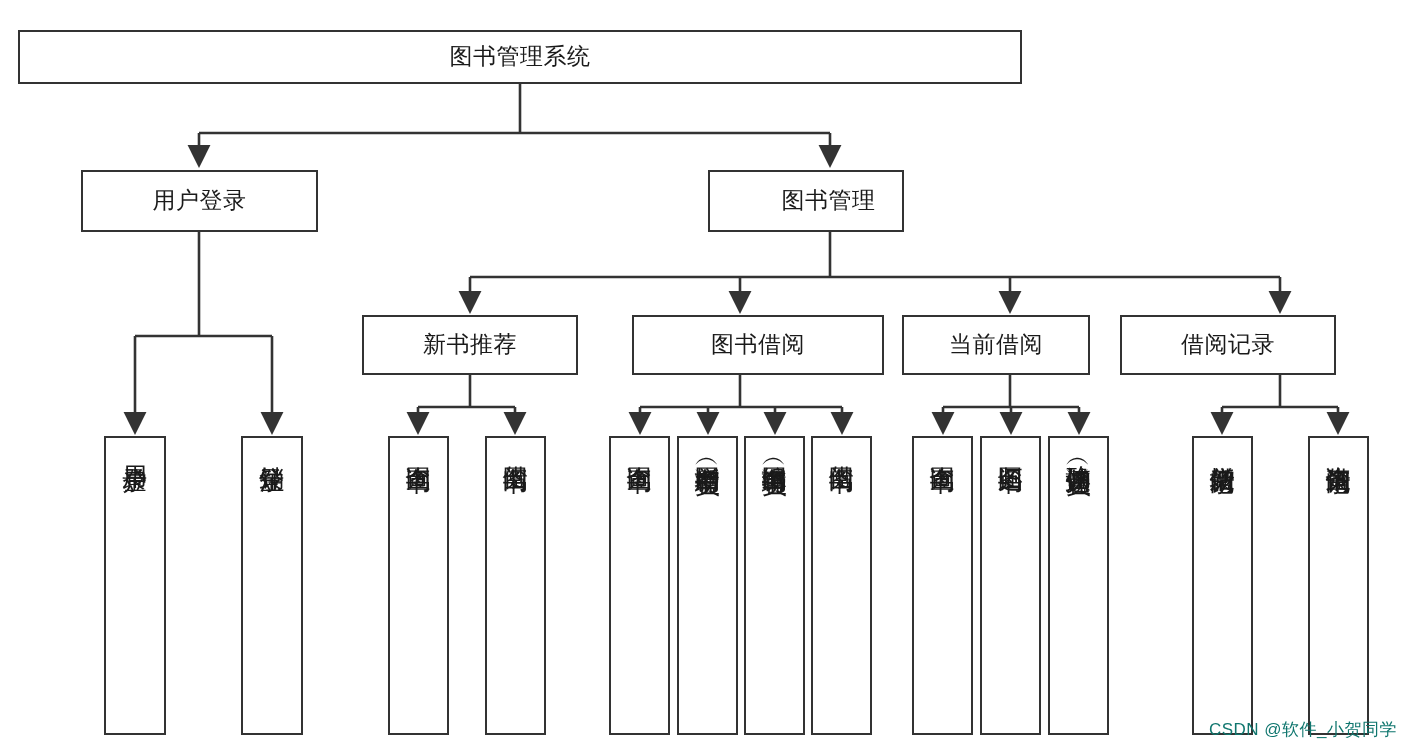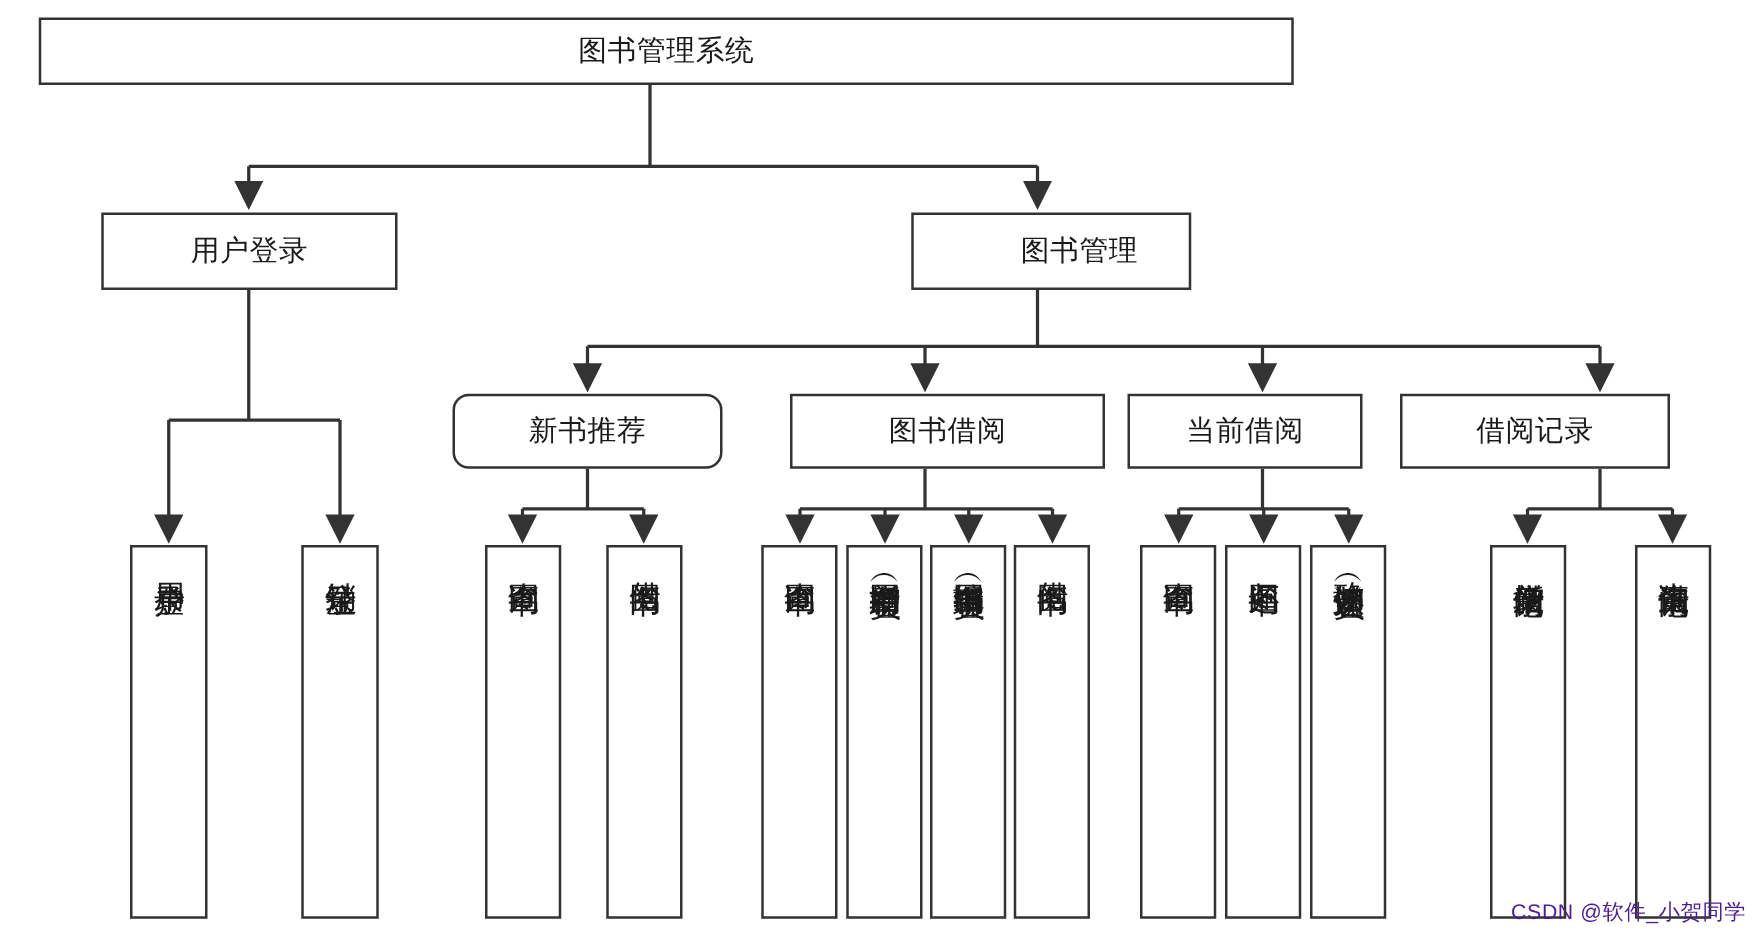--- a/index.html
+++ b/index.html
@@ -62,21 +62,21 @@
     max-height: 286px;
   }
   .node.vertical.tall-text .node-label {
     max-height: 292px;
   }
   #watermark {
     position: absolute;
     right: 8px;
     bottom: 6px;
     font-size: 17px;
-    color: #4c1d95;
+    color: #0f766e;
     letter-spacing: 0.5px;
     white-space: nowrap;
     text-align: right;
   }
 </style>
 </head>
 <body>
 
 <div id="diagram-root">
 
@@ -124,32 +124,32 @@
       <path d="M 1079 407 L 1079 431" marker-end="url(#arrow)"></path>
 
       <path d="M 1280 375 L 1280 407"></path>
       <path d="M 1222 407 L 1338 407"></path>
       <path d="M 1222 407 L 1222 431" marker-end="url(#arrow)"></path>
       <path d="M 1338 407 L 1338 431" marker-end="url(#arrow)"></path>
 
     </g>
   </svg>
 
-  <div class="node root horizontal" style="left:18px; top:14px; width:1004px; height:54px;margin-left:13px;">
+  <div class="node root horizontal" style="left:18px; top:30px; width:1004px; height:54px;">
     <span class="node-label">图书管理系统</span>
   </div>
 
   <div class="node horizontal" style="left:81px; top:170px; width:237px; height:62px;">
     <span class="node-label">用户登录</span>
   </div>
-  <div class="node horizontal" style="left:729px; top:170px; width:224px; height:62px;padding-left:45px;">
+  <div class="node horizontal" style="left:708px; top:170px; width:196px; height:62px;padding-left:45px;">
     <span class="node-label">图书管理</span>
   </div>
 
-  <div class="node horizontal" style="left:362px; top:315px; width:216px; height:60px;border-radius:13px;">
+  <div class="node horizontal" style="left:362px; top:315px; width:216px; height:60px;">
     <span class="node-label">新书推荐</span>
   </div>
   <div class="node horizontal" style="left:632px; top:315px; width:252px; height:60px;">
     <span class="node-label">图书借阅</span>
   </div>
   <div class="node horizontal" style="left:902px; top:315px; width:188px; height:60px;">
     <span class="node-label">当前借阅</span>
   </div>
   <div class="node horizontal" style="left:1120px; top:315px; width:216px; height:60px;">
     <span class="node-label">借阅记录</span>

